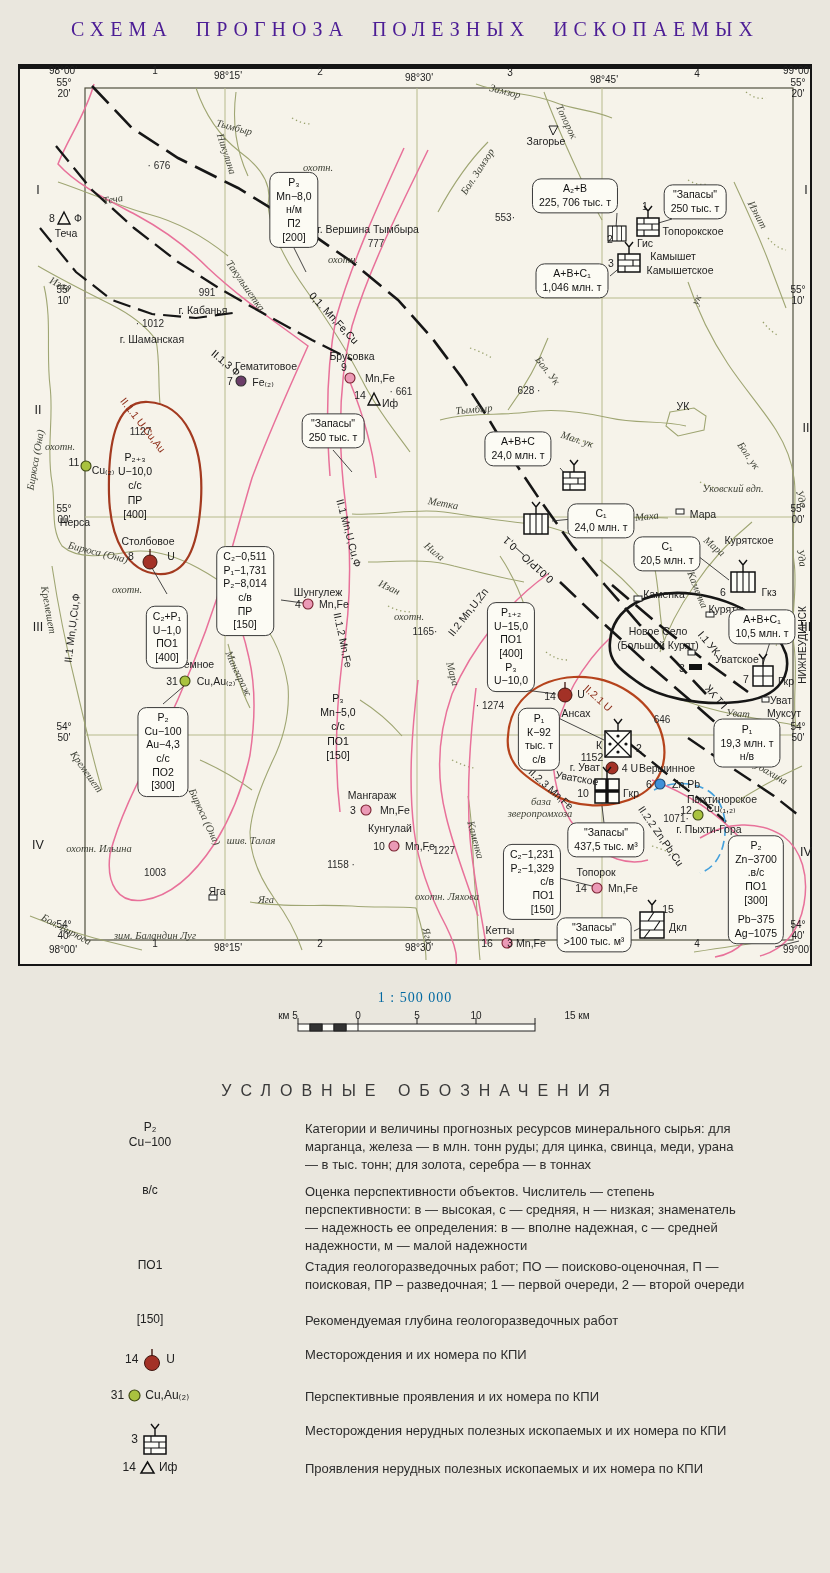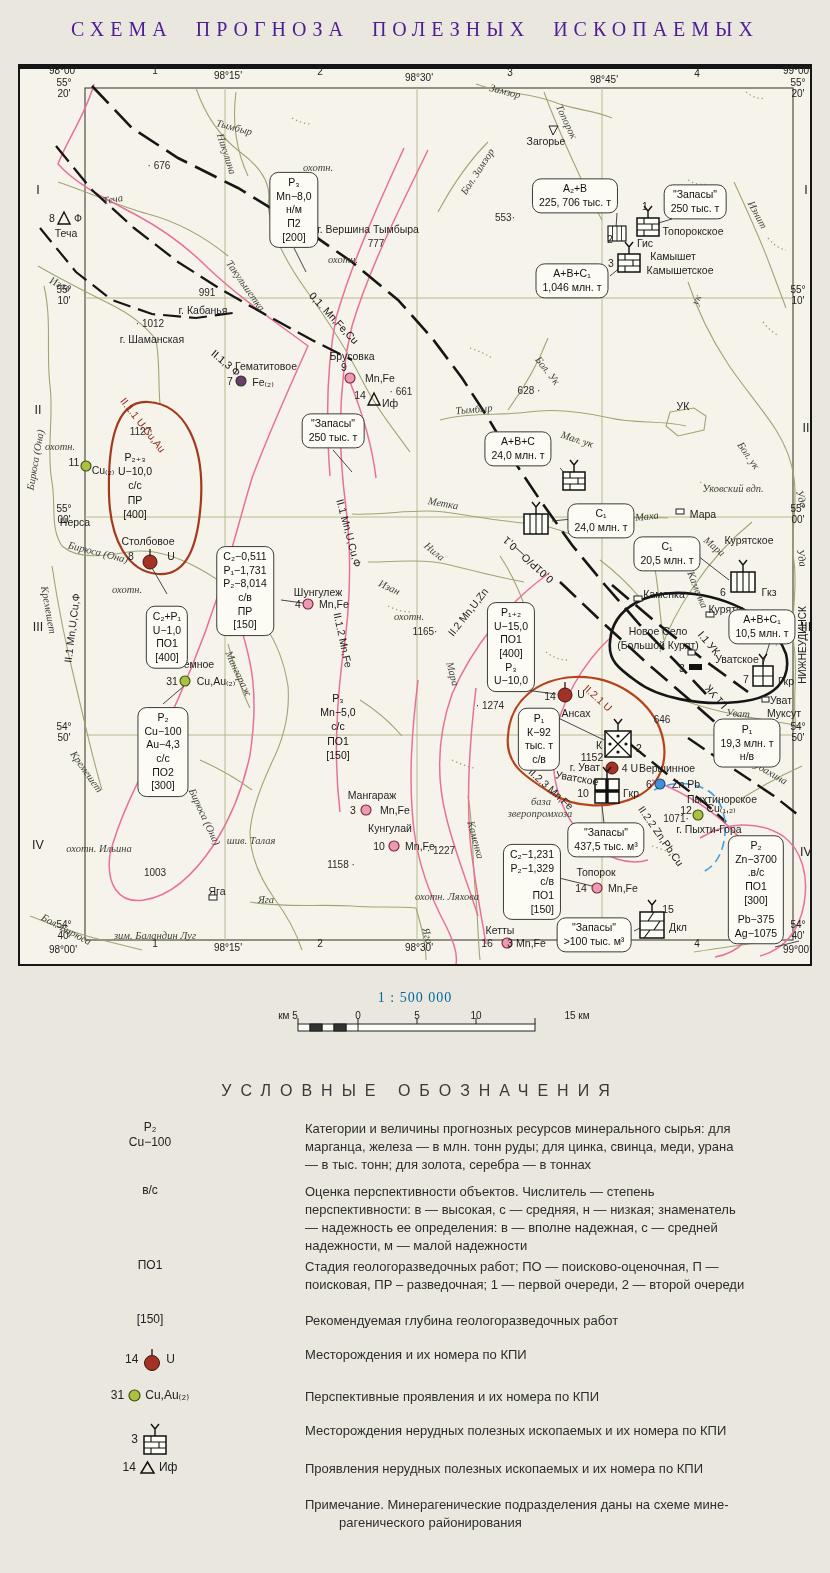--- a/index.html
+++ b/index.html
@@ -652,17 +652,13 @@
             </svg></span></div>
         <div class="leg-text">Месторождения нерудных полезных ископаемых и их номера по КПИ</div>
       </div>
       <div class="leg-row" style="top: 1460px;">
         <div class="leg-sym"><span class="inline"><span>14</span><svg width="17" height="15">
               <path d="M8.5,2 L15,13 L2,13 Z" fill="none" stroke="#111" stroke-width="1.5"></path>
             </svg><span>Иф</span></span></div>
         <div class="leg-text">Проявления нерудных полезных ископаемых и их номера по КПИ</div>
       </div>
     </div>
-  <div class="leg-note">
-      <div>Примечание. Минерагенические подразделения даны на схеме мине-</div>
-      <div>рагенического районирования</div>
-    </div>
 </div>
 
 </body></html>

